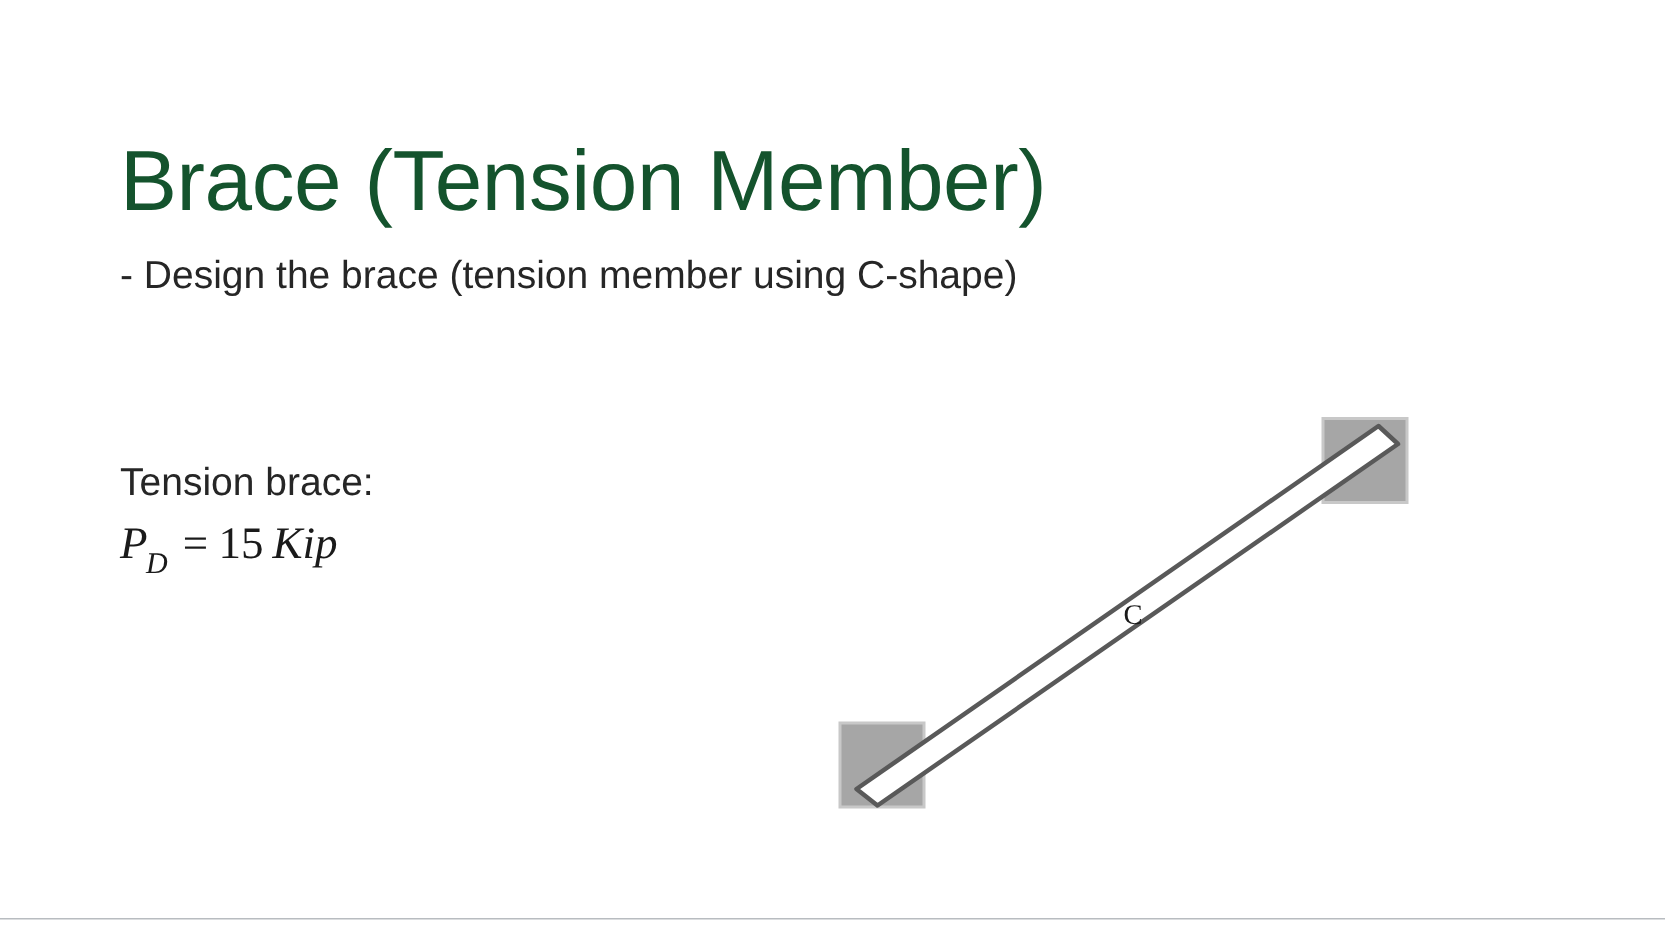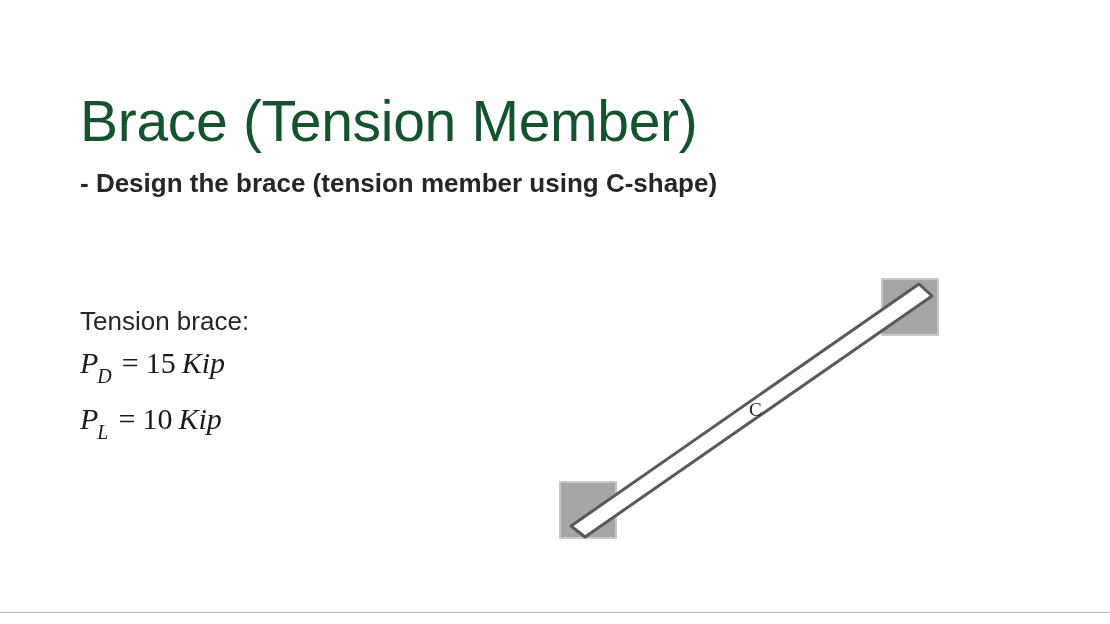--- a/index.html
+++ b/index.html
@@ -35,21 +35,20 @@
     left: 80px;
     top: 160px;
     width: 760px;
   }
   .bullet-line {
     font-family: "Liberation Sans", sans-serif;
     font-size: 26px;
     line-height: 46px;
     color: #262626;
     white-space: nowrap;
-    font-weight: bold;
   }
   .forces-block {
     position: absolute;
     left: 80px;
     top: 302px;
   }
   .forces-label {
     font-family: "Liberation Sans", sans-serif;
     font-size: 26px;
     line-height: 38px;
@@ -110,23 +109,20 @@
     <div class="bullet-line">- Design the brace (tension member using C-shape)</div>
   </div>
 
   <div class="forces-block">
     <div class="forces-label">Tension brace:</div>
 
     <div class="equation">
       <span>P</span><span class="sub">D</span><span class="op">=</span><span class="num">15</span><span>Kip</span>
     </div>
 
-    <div class="equation">
-      <span>P</span><span class="sub">L</span><span class="op">=</span><span class="num">10</span><span>Kip</span>
-    </div>
   </div>
 
   <div class="diagram">
     <svg width="420" height="300" viewBox="0 0 420 300">
 
       <rect x="20" y="222" width="56" height="56" fill="#a6a6a6" stroke="#c8c8c8" stroke-width="2"></rect>
 
       <rect x="342" y="19" width="56" height="56" fill="#a6a6a6" stroke="#c8c8c8" stroke-width="2"></rect>
 
       <polygon points="31,266 45,277 392,36 379,24" fill="#ffffff" stroke="#595959" stroke-width="3" stroke-linejoin="round"></polygon>

